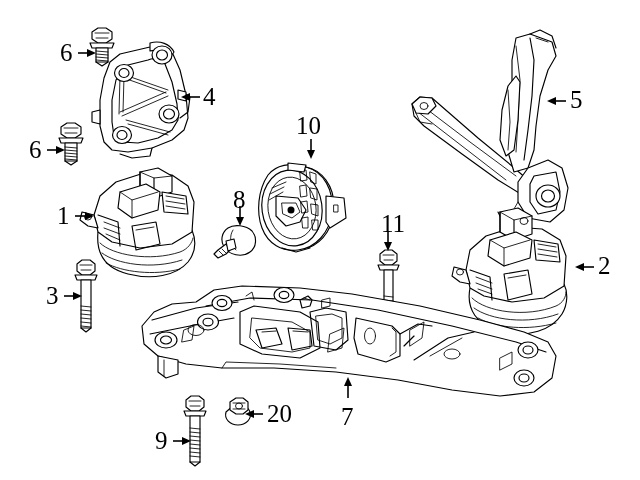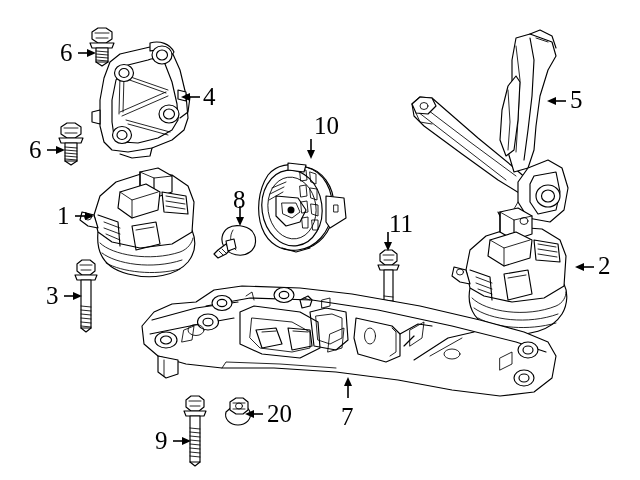--- a/index.html
+++ b/index.html
@@ -478,27 +478,27 @@
   </svg>
 
   <div class="callout-num" style="left:60px; top:40px;">6</div>
 
   <div class="callout-num" style="left:203px; top:84px;">4</div>
 
   <div class="callout-num" style="left:570px; top:87px;">5</div>
 
   <div class="callout-num" style="left:29px; top:137px;">6</div>
 
-  <div class="callout-num" style="left:314px; top:113px;">10</div>
+  <div class="callout-num" style="left:296px; top:113px;">10</div>
 
   <div class="callout-num" style="left:57px; top:203px;">1</div>
 
   <div class="callout-num" style="left:233px; top:187px;">8</div>
 
-  <div class="callout-num" style="left:381px; top:211px;margin-left:8px;">11</div>
+  <div class="callout-num" style="left:381px; top:211px;">11</div>
 
   <div class="callout-num" style="left:598px; top:253px;">2</div>
 
   <div class="callout-num" style="left:46px; top:283px;">3</div>
 
   <div class="callout-num" style="left:341px; top:404px;">7</div>
 
   <div class="callout-num" style="left:267px; top:401px;">20</div>
 
   <div class="callout-num" style="left:155px; top:428px;">9</div>

